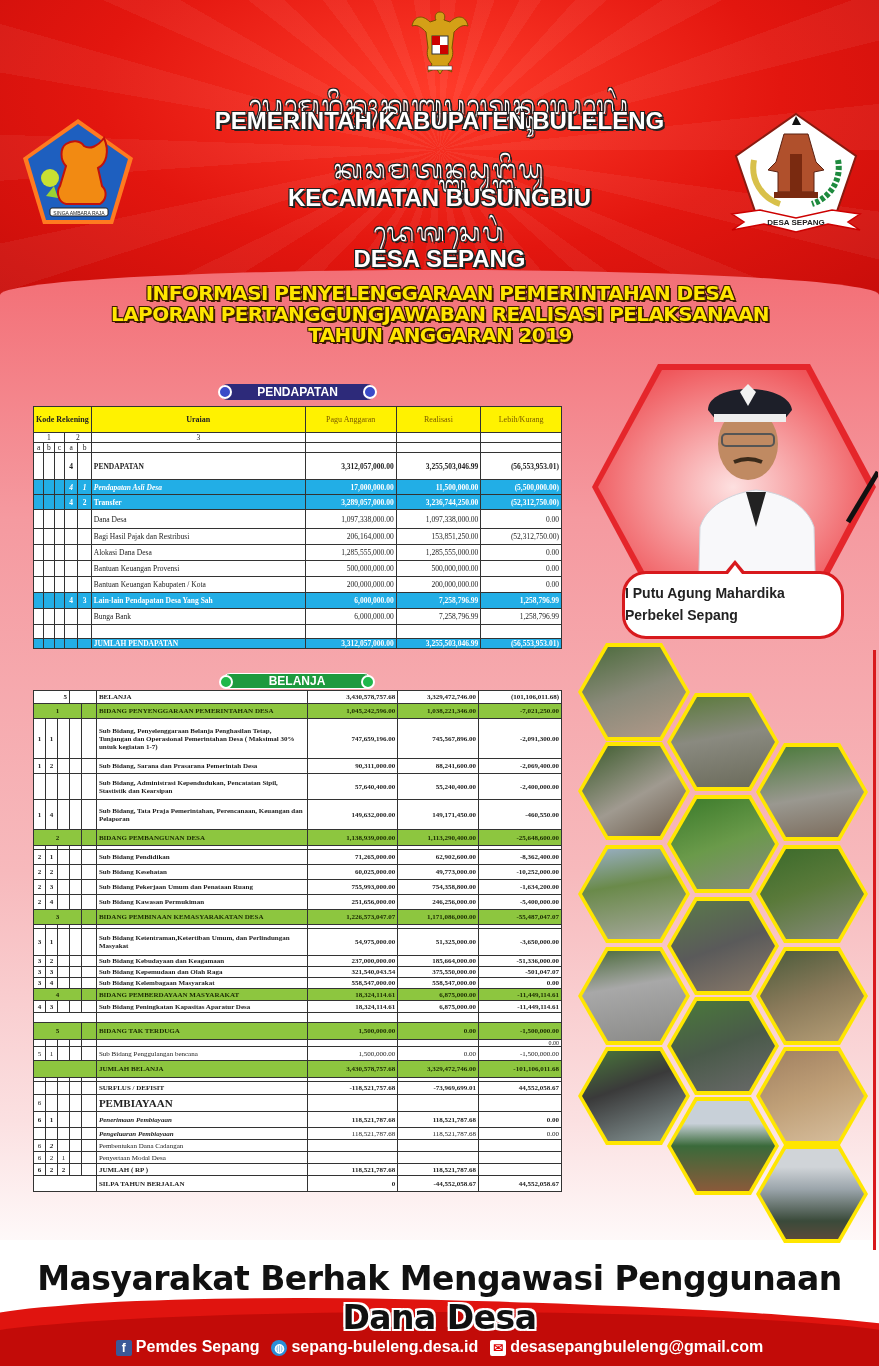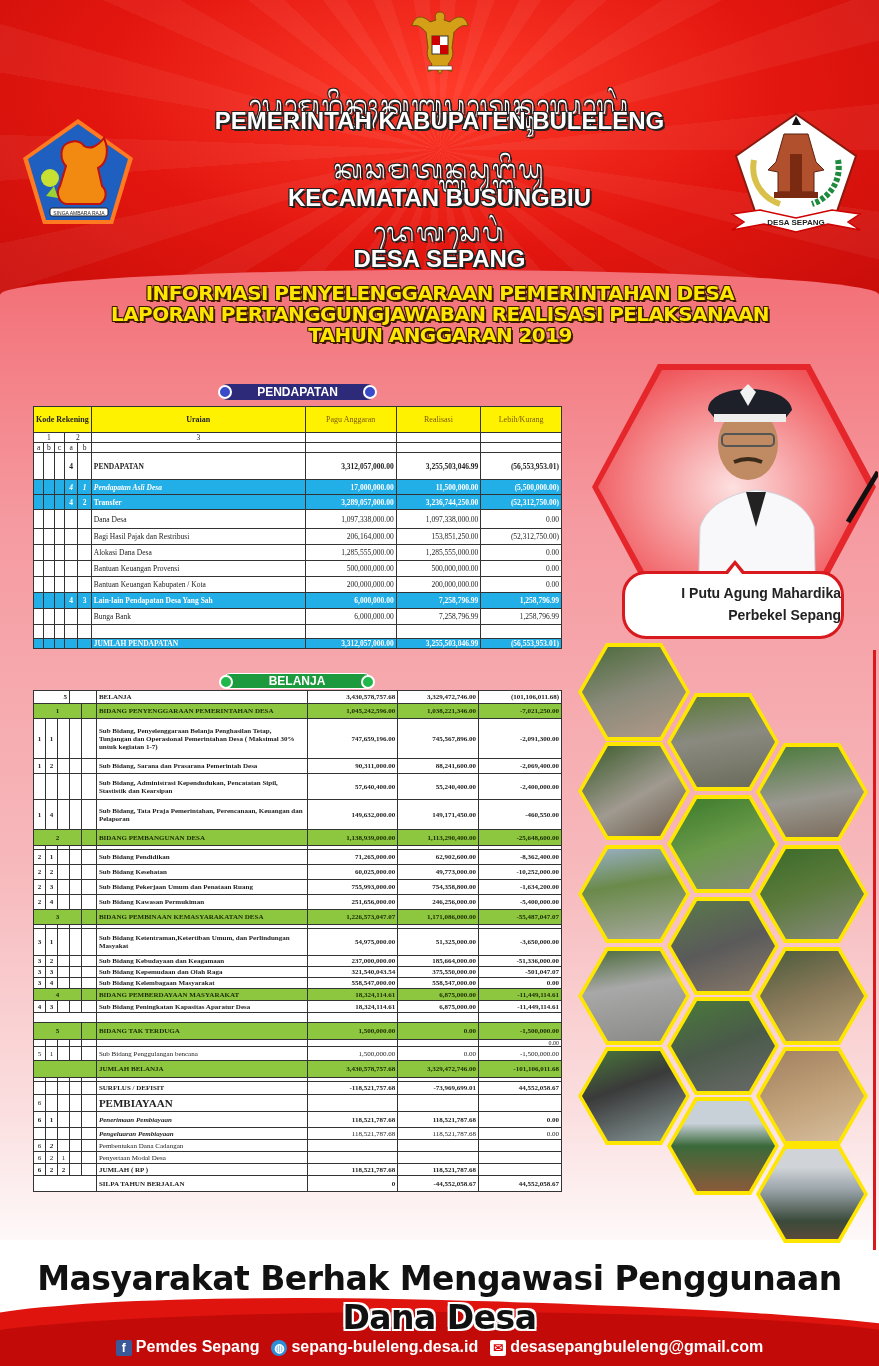--- a/index.html
+++ b/index.html
@@ -44,21 +44,21 @@
 .num{text-align:right}
 .c{text-align:center}
 .blue td{background:#22aee6;color:#fff;font-weight:bold}
 .blue td.it{font-style:italic}
 .bold td{font-weight:bold}
 .t2{top:690px}
 .green td{background:#8dc63f;font-weight:bold;color:#1a2a00}
 .t2 td{font-size:7px}
 .sep td{height:4px;padding:0;border-left:1px solid #333;border-right:1px solid #333}
 .official{position:absolute;left:588px;top:362px;width:290px;height:260px}
-.caption{position:absolute;left:622px;top:571px;width:222px;height:68px;background:#fff;border:3px solid #d8191d;border-radius:24px;text-align:right;font-weight:bold;font-size:14px;color:#222;padding-top:8px;line-height:22px}
+.caption{position:absolute;left:622px;top:571px;width:222px;height:68px;background:#fff;border:3px solid #d8191d;border-radius:24px;text-align:left;font-weight:bold;font-size:14px;color:#222;padding-top:8px;line-height:22px}
 .caption:before{content:"";position:absolute;left:100px;top:-14px;border-left:10px solid transparent;border-right:10px solid transparent;border-bottom:12px solid #d8191d}
 .caption:after{content:"";position:absolute;left:103px;top:-9px;border-left:7px solid transparent;border-right:7px solid transparent;border-bottom:9px solid #fff}
 .hex{position:absolute;width:112px;height:98px;clip-path:polygon(25% 0,75% 0,100% 50%,75% 100%,25% 100%,0 50%);background:#ffe600}
 .hex i{position:absolute;left:4px;top:4px;right:4px;bottom:4px;clip-path:polygon(25% 0,75% 0,100% 50%,75% 100%,25% 100%,0 50%)}
 .slogan{position:absolute;left:0;width:879px;top:1259px;text-align:center;font-weight:bold;font-size:33px;color:#111;letter-spacing:-0.5px;font-family:"DejaVu Sans",sans-serif;
  text-shadow:2px 2px 0 #fff,-2px -2px 0 #fff,2px -2px 0 #fff,-2px 2px 0 #fff}
 .foot{position:absolute;top:1338px;left:0;width:879px;display:flex;justify-content:center;gap:12px;color:#fff;font-weight:bold;font-size:16px;align-items:center}
 .foot .ic{display:inline-flex;width:16px;height:16px;align-items:center;justify-content:center;margin-right:4px;font-size:12px}
 .fb{background:#3b5998;color:#fff;border-radius:2px}
 .globe{background:#2a8fd8;border-radius:50%;color:#fff}

